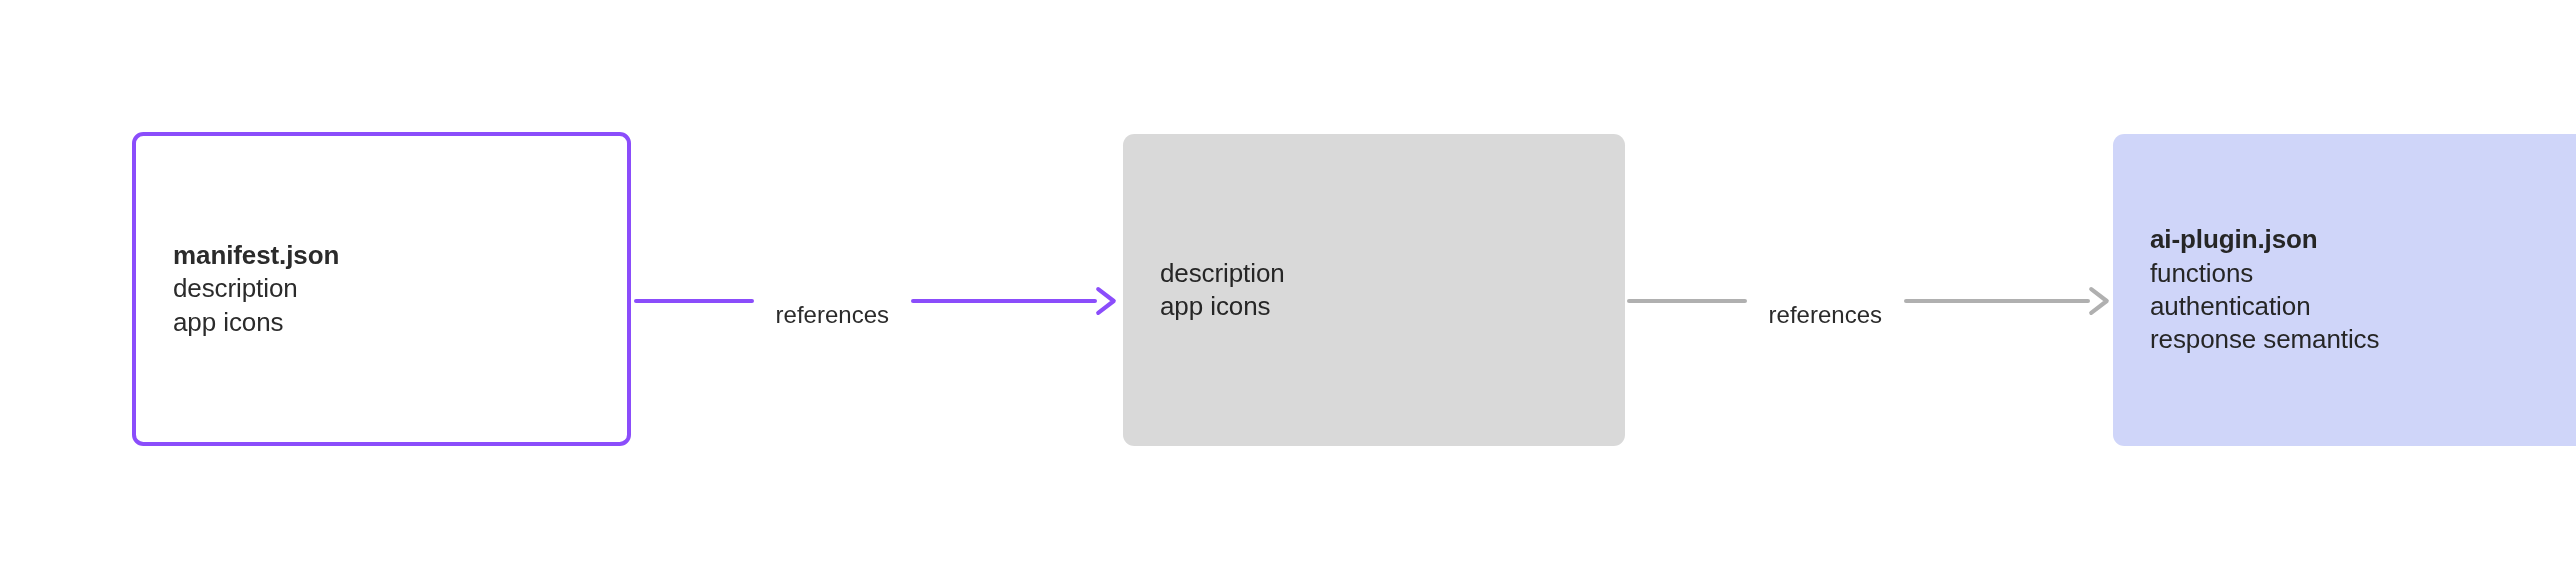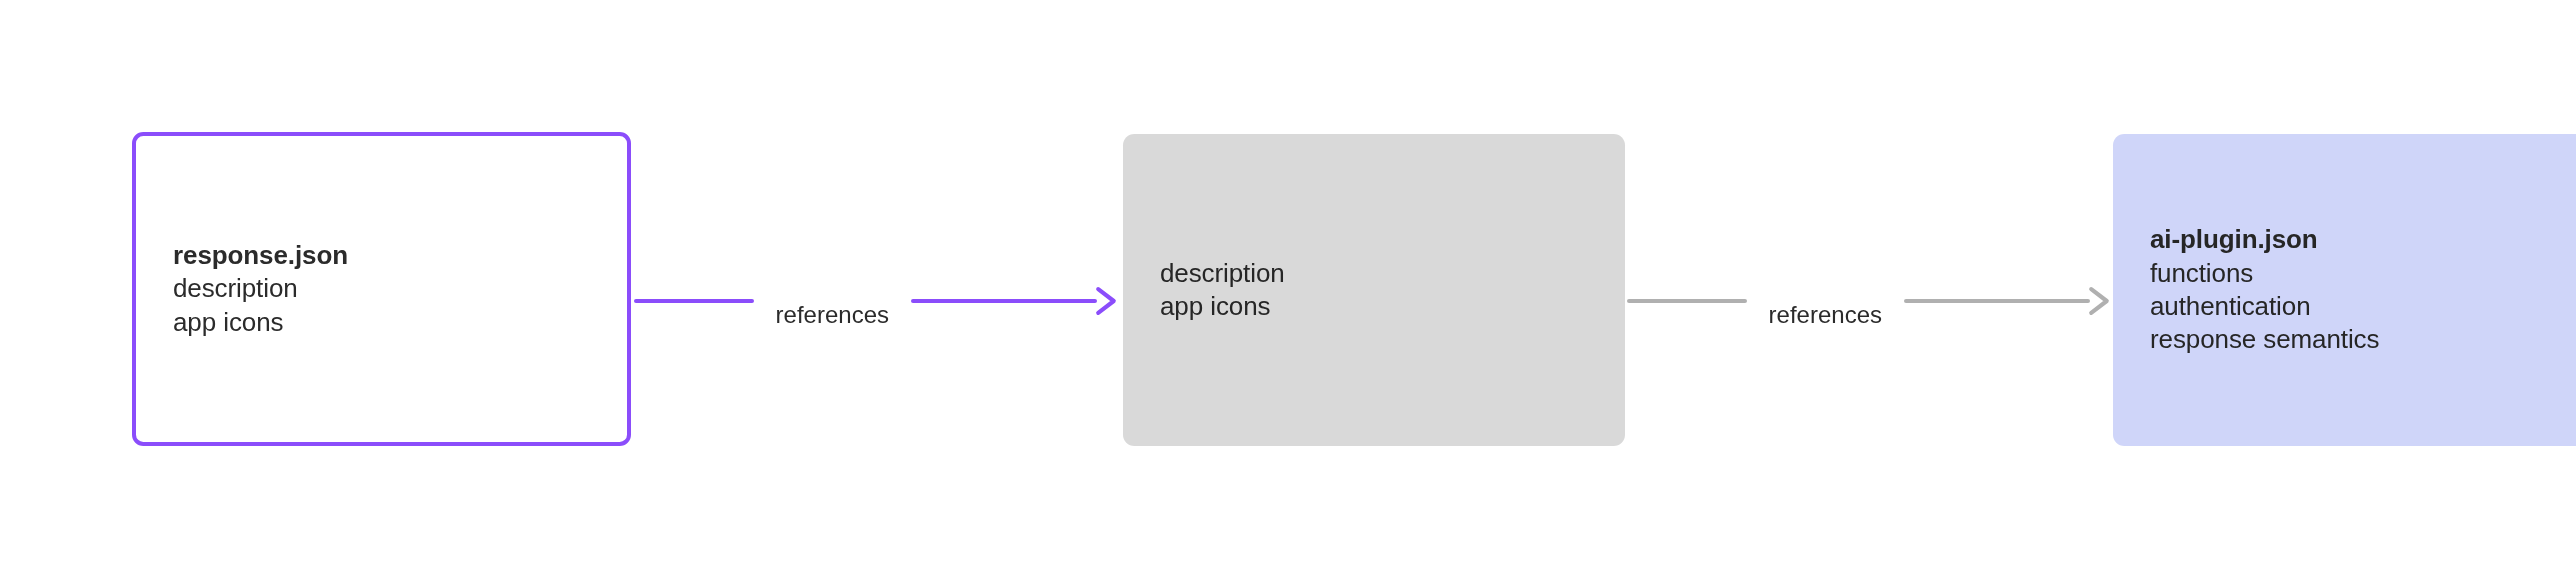--- a/index.html
+++ b/index.html
@@ -109,21 +109,21 @@
 
   #edge-1 { left: 634px; width: 484px; }
   #edge-2 { left: 1627px; width: 484px; }
 </style>
 </head>
 <body>
 
 <div id="canvas">
 
   <div class="node" id="node-manifest">
-    <div class="title">response.json</div>
+    <div class="title">manifest.json</div>
     <div class="line">description</div>
     <div class="line">app icons</div>
   </div>
 
   <div class="edge" id="edge-1">
     <div class="seg-left" style="width:120px;background:#8B4DFB;"></div>
     <div class="edge-label">references</div>
     <div class="seg-left" style="flex:1 1 auto;background:#8B4DFB;"></div>
     <svg class="head" viewBox="0 0 44 58" fill="none" xmlns="http://www.w3.org/2000/svg">
       <path d="M6 6 L36 29 L6 52" stroke="#8B4DFB" stroke-width="8" stroke-linecap="round" stroke-linejoin="round" fill="none"></path>

